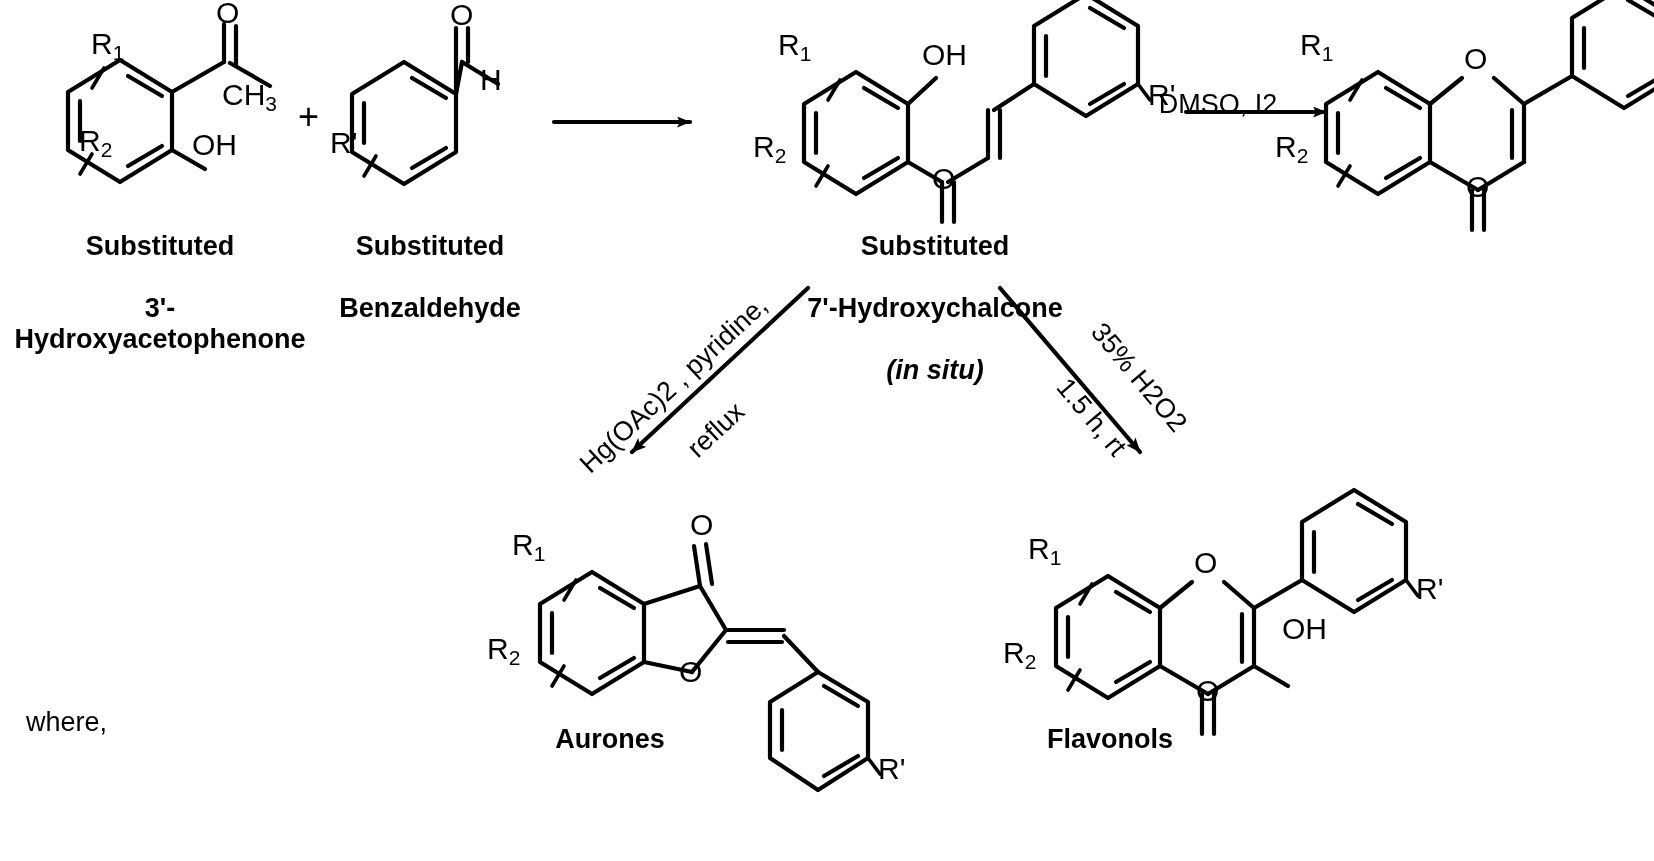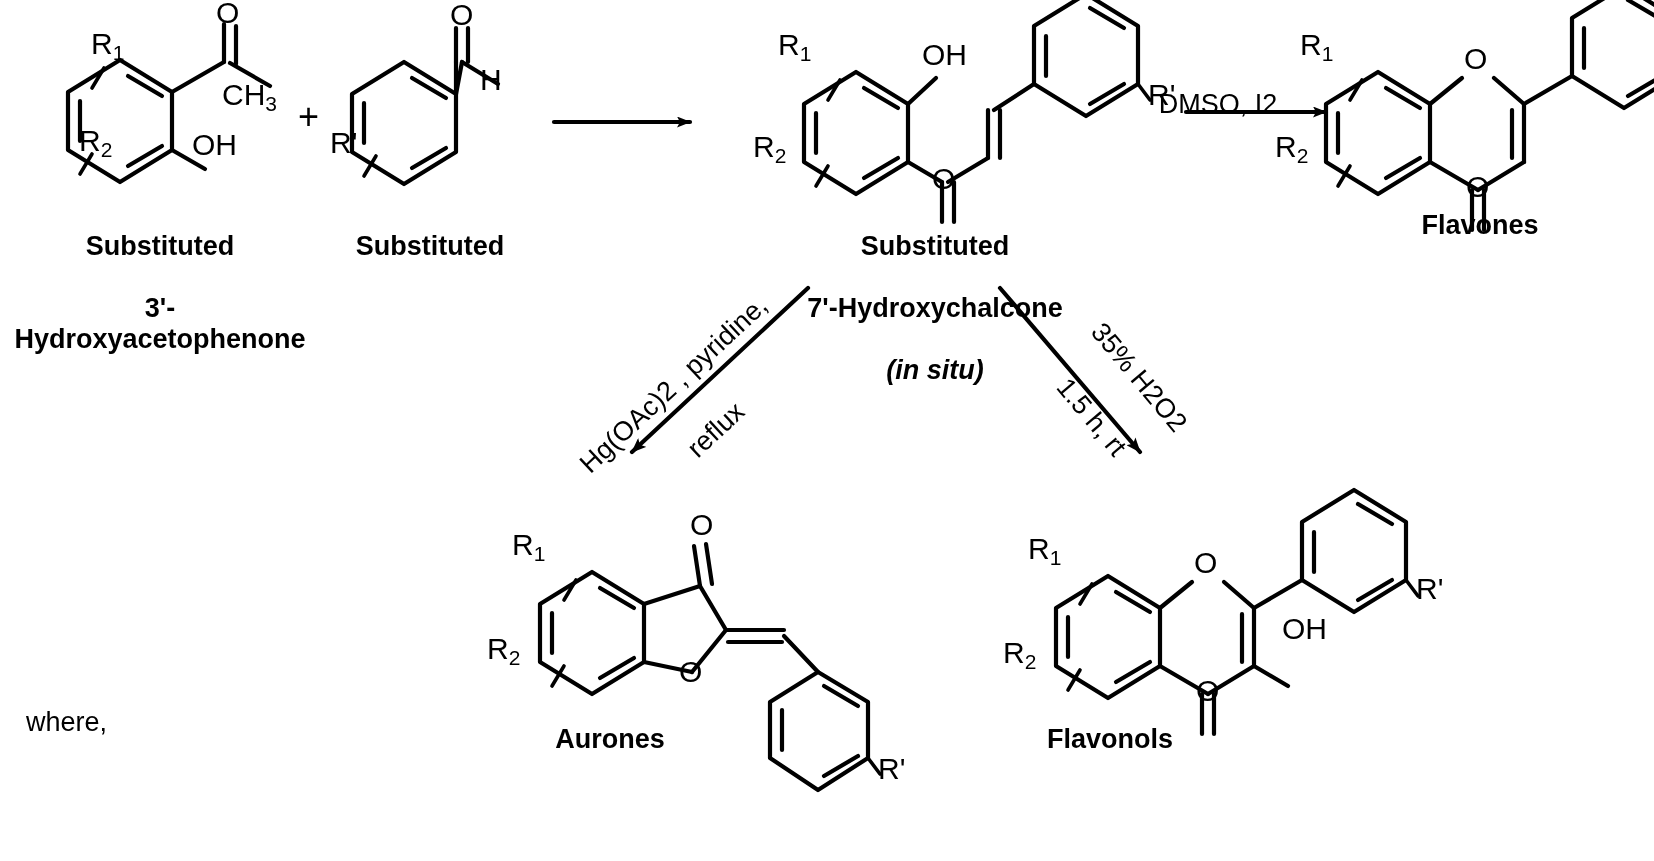--- a/index.html
+++ b/index.html
@@ -260,29 +260,29 @@
     <div>1.5 h, rt</div>
   </div>
 
   <div class="lbl" style="left:0px;top:200px;width:320px;">
     <div>Substituted</div>
     <div>3'-Hydroxyacetophenone</div>
   </div>
 
   <div class="lbl" style="left:330px;top:200px;width:200px;">
     <div>Substituted</div>
+    <div>Benzaldehyde</div>
   </div>
 
   <div class="lbl" style="left:770px;top:200px;width:330px;">
     <div>Substituted</div>
     <div>7'-Hydroxychalcone</div>
     <div class="insitu">(in situ)</div>
   </div>
 
-  <div class="lbl" style="left:1380px;top:210px;width:200px;">Flavones</div>
   <div class="lbl" style="left:510px;top:724px;width:200px;">Aurones</div>
   <div class="lbl" style="left:1010px;top:724px;width:200px;">Flavonols</div>
 
   <div class="legend" style="left:26px;top:704px;">
     <div>where,</div>
   </div>
 
 </div>
 
 </body></html>

